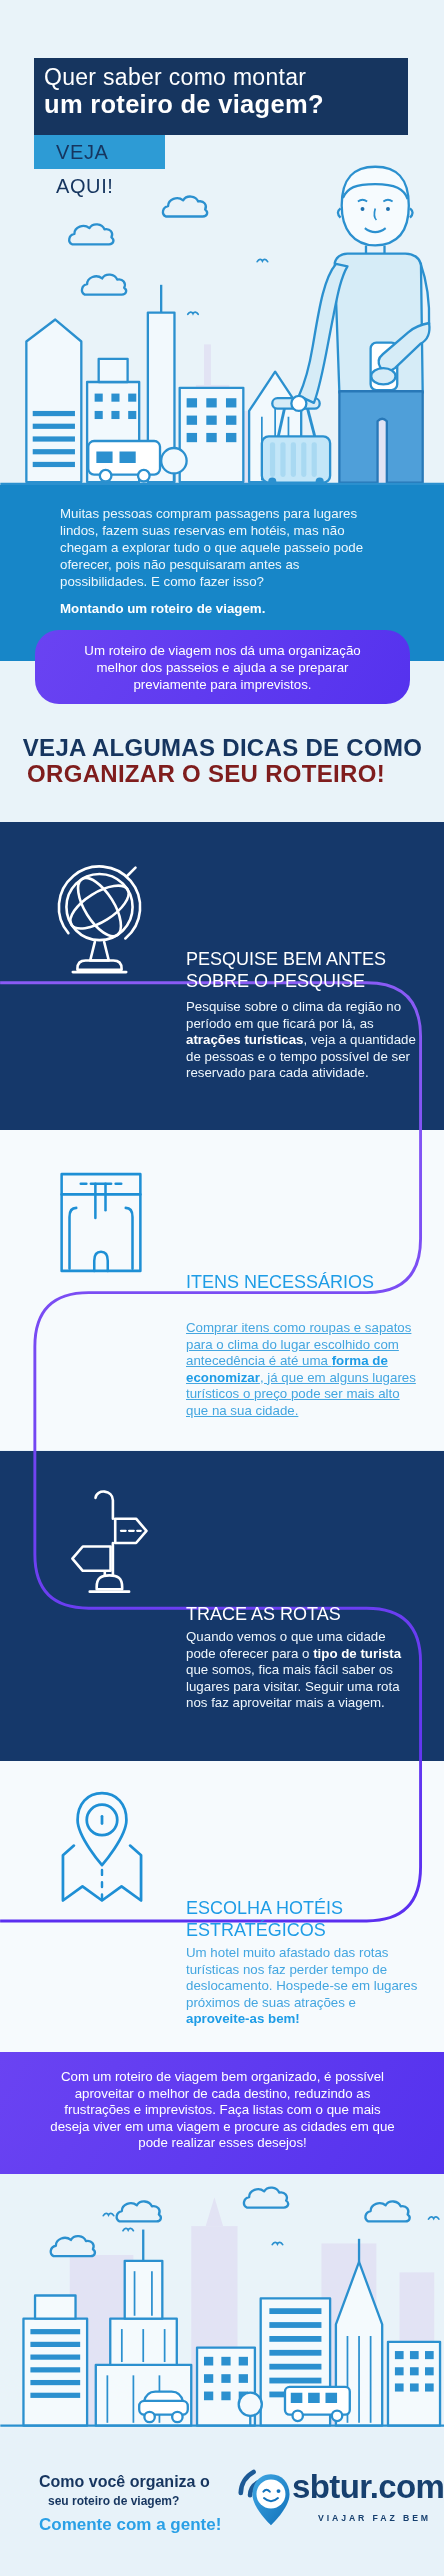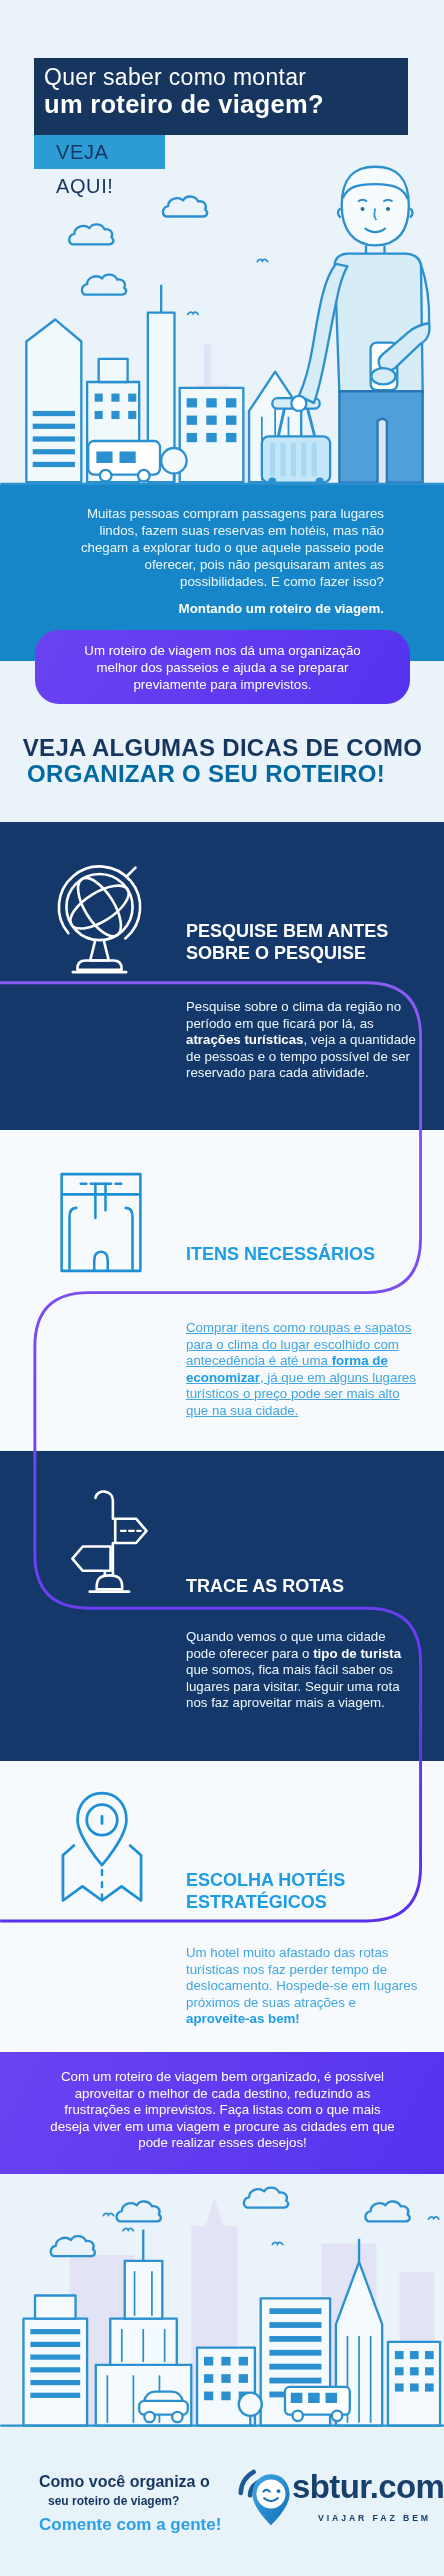--- a/index.html
+++ b/index.html
@@ -12,35 +12,35 @@
   
   .hdr-box{left:34px;top:58px;width:374px;height:77px;background:#16355f;z-index:4;}
   .hdr-l1{left:44px;top:64px;font-size:23px;font-weight:400;color:#ffffff;letter-spacing:0.3px;z-index:5;}
   .hdr-l2{left:44px;top:90px;font-size:25.5px;font-weight:700;color:#ffffff;letter-spacing:0.3px;z-index:5;}
   .hdr-cta{left:34px;top:135px;width:131px;height:34px;background:#2d9bd5;color:#16355f;
     font-size:20px;font-weight:400;line-height:34px;padding-left:22px;box-sizing:border-box;z-index:4;letter-spacing:0.6px;}
   
   .hero-svg{left:0;top:139px;z-index:1;}
   
   .blue-band{left:0;top:485px;width:445px;height:176px;background:#1786c8;}
-  .intro{left:60px;top:505px;width:324px;text-align:right;color:#eef7fc;
+  .intro{left:60px;top:505px;width:324px;text-align:left;color:#eef7fc;
     font-size:13.3px;line-height:17px;font-weight:400;}
   .intro b{color:#ffffff;display:block;margin-top:10px;}
   
   .hl-box{left:35px;top:630px;width:375px;height:74px;border-radius:24px;
     background:linear-gradient(120deg,#6a43f2,#5532ee);z-index:6;box-sizing:border-box;
     padding:12px 37px 0 37px;text-align:center;color:#ffffff;font-size:13.3px;line-height:17px;}
   
   .sec-h1{left:0;top:734px;width:445px;text-align:center;color:#16355f;font-size:24px;font-weight:700;letter-spacing:0.3px;}
-  .sec-h2{left:0;top:760px;width:412px;text-align:center;color:#0369a1;font-size:24px;font-weight:700;letter-spacing:0.3px;}
+  .sec-h2{left:0;top:760px;width:412px;text-align:center;color:#7f1d1d;font-size:24px;font-weight:700;letter-spacing:0.3px;}
   
   .band-navy{left:0;width:445px;background:#15386a;}
   .band-light{left:0;width:445px;background:#f6fafd;}
   .tip-icon{z-index:3;}
-  .tip-title{left:186px;width:243px;font-size:18px;font-weight:700;line-height:22px;z-index:3;}
+  .tip-title{left:186px;width:243px;font-size:18px;font-weight:400;line-height:22px;z-index:3;margin-top:28px;}
   .tip-title.on-navy{color:#ffffff;}
   .tip-title.on-light{color:#1e9ce6;}
   .tip-desc{left:186px;width:232px;font-size:13.3px;line-height:16.5px;z-index:3;}
   .tip-desc.on-navy{color:#eef6fc;}
   .tip-desc.on-navy b{color:#ffffff;}
   .tip-desc.on-light{color:#44a6e0;}
   .tip-desc.on-light b{color:#1e9ce6;}
   .snake{left:0;top:981px;z-index:2;pointer-events:none;}
   
   .concl-band{left:0;top:2052px;width:445px;height:122px;background:linear-gradient(120deg,#6a43f2,#5532ee);}

